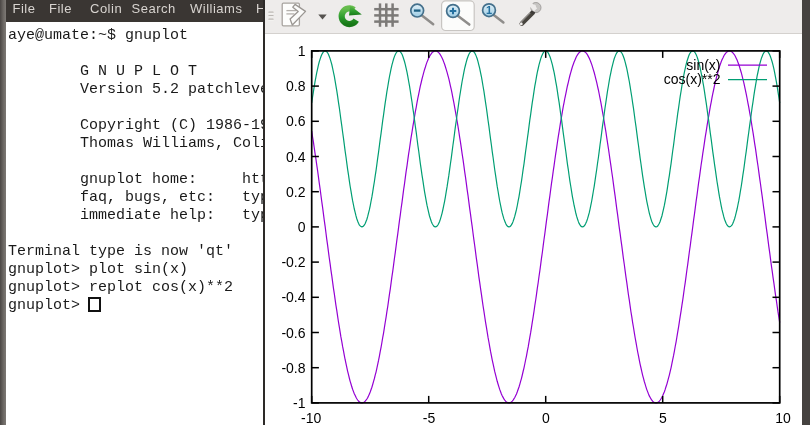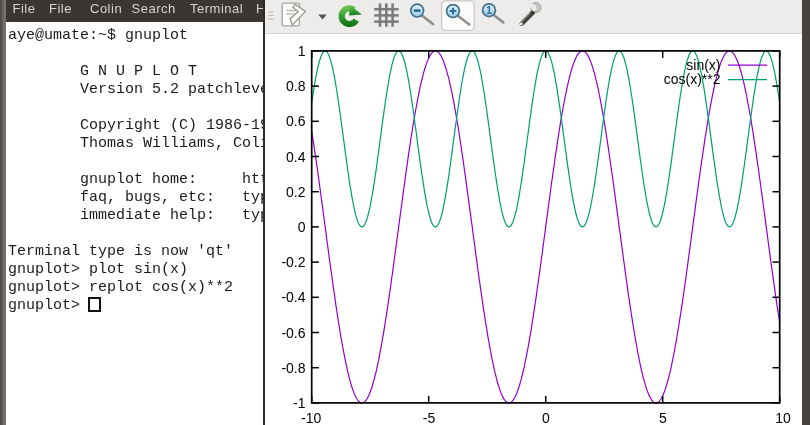--- a/index.html
+++ b/index.html
@@ -18,21 +18,21 @@
 </style>
 </head>
 <body>
 <div id="stage">
   <div id="leftedge"></div>
   <div id="menubar">
     <span class="mi" style="left:6.5px;">File</span>
     <span class="mi" style="left:43px;">File</span>
     <span class="mi" style="left:84px;">Colin</span>
     <span class="mi" style="left:125.5px;">Search</span>
-    <span class="mi" style="left:184px;">Terminal</span>
+    <span class="mi" style="left:184px;">Williams</span>
     <span class="mi" style="left:250px;">Help</span>
   </div>
   <div id="termbody"></div>
   <pre id="termtext">aye@umate:~$ gnuplot
 
         G N U P L O T
         Version 5.2 patchlevel 8    last modified 2019-12-01 
 
         Copyright (C) 1986-1993, 1998, 2004, 2007-2019
         Thomas Williams, Colin Kelley and many others

